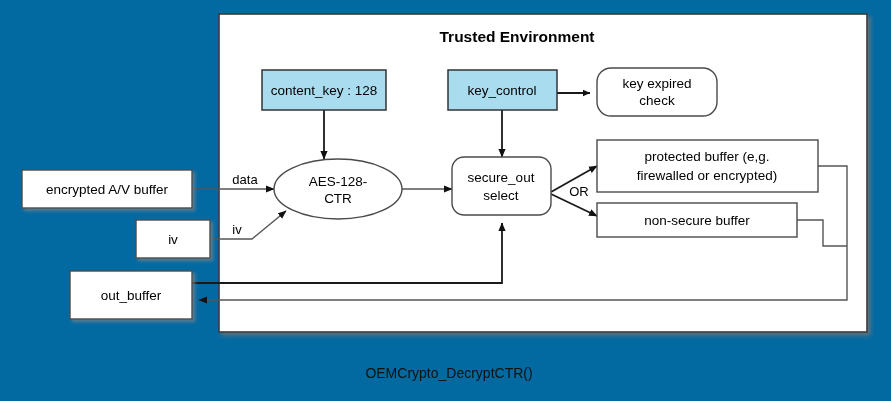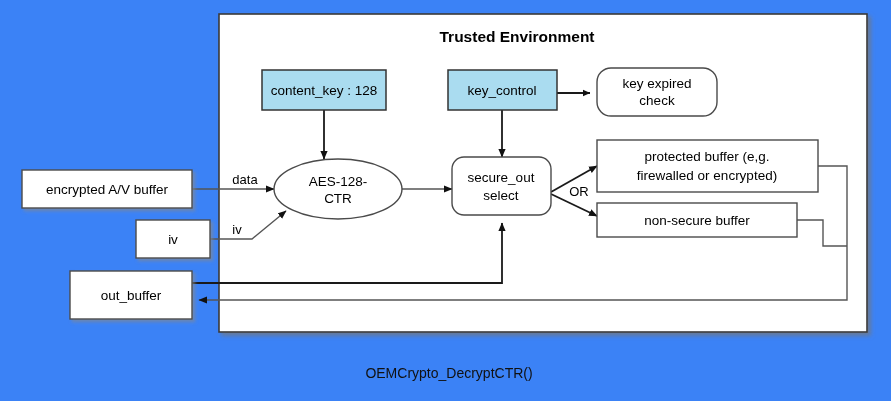--- a/index.html
+++ b/index.html
@@ -7,21 +7,21 @@
     padding: 0;
     background: #ffffff;
   }
   body {
     font-family: "Liberation Sans", sans-serif;
   }
   #stage {
     position: relative;
     width: 891px;
     height: 401px;
-    background: #3b82f6;
+    background: #0369a1;
     overflow: hidden;
   }
   svg#diagram {
     position: absolute;
     left: 0;
     top: 0;
     width: 891px;
     height: 401px;
   }
   .node-text {

